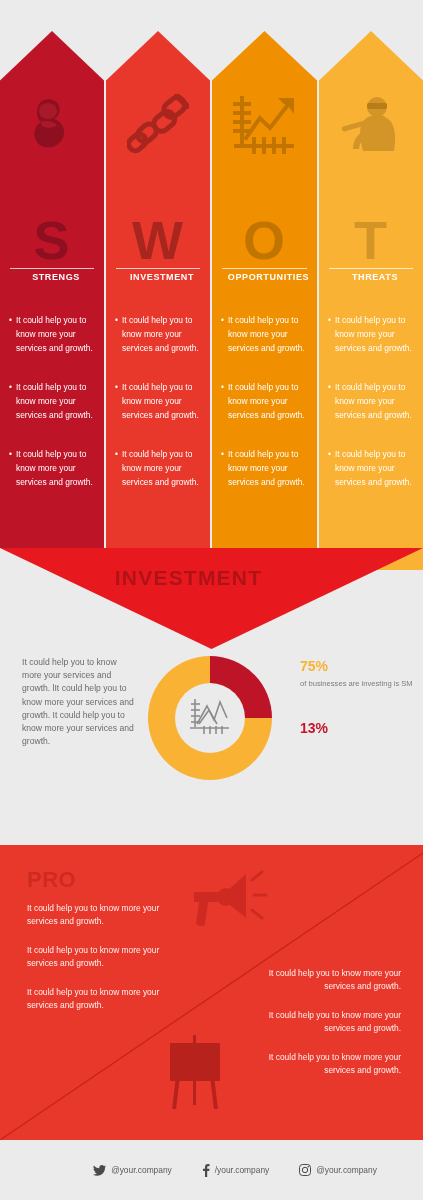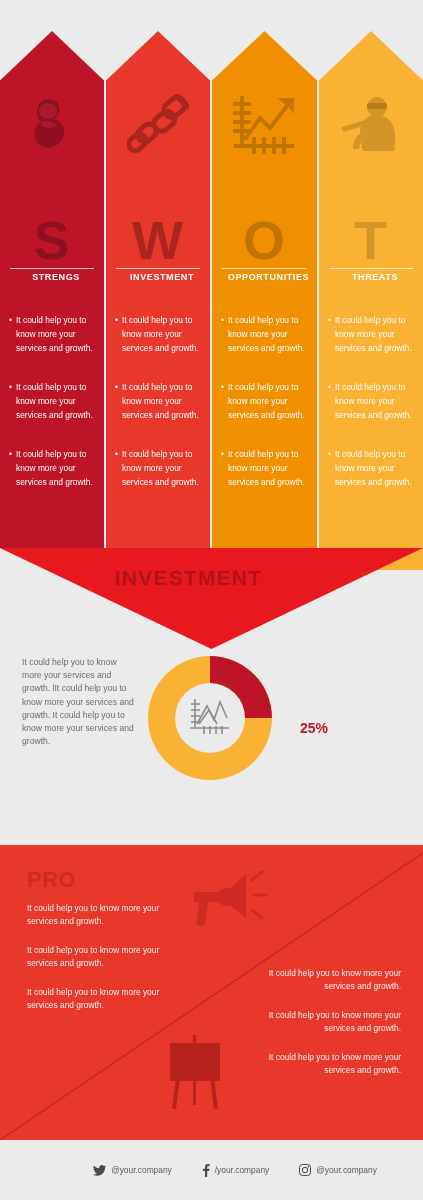--- a/index.html
+++ b/index.html
@@ -428,22 +428,26 @@
               <path d="M29 30 L29 38"></path>
                 <path d="M35 30 L35 38"></path>
               <path d="M10 28 L20 10 L27 24 L33 6 L40 22"></path>
               <path d="M12 28 L22 14 L30 28"></path>
             </g>
           </svg>
         </span>
       </div>
     </div>
 
+    <div class="stat s1">
+      <div class="stat-pct">75%</div>
+      <div class="stat-desc">of businesses are investing is SM</div>
+    </div>
     <div class="stat s2">
-      <div class="stat-pct">25%</div>
+      <div class="stat-pct">13%</div>
     </div>
   </div>
 
   <div class="procons-section">
     <svg class="diag-line">
       <line x1="0" y1="295" x2="423" y2="8" stroke="#c7241c" stroke-width="1.4"></line>
     </svg>
 
     <div class="pro-title">PRO</div>
     <div class="pro-list">

